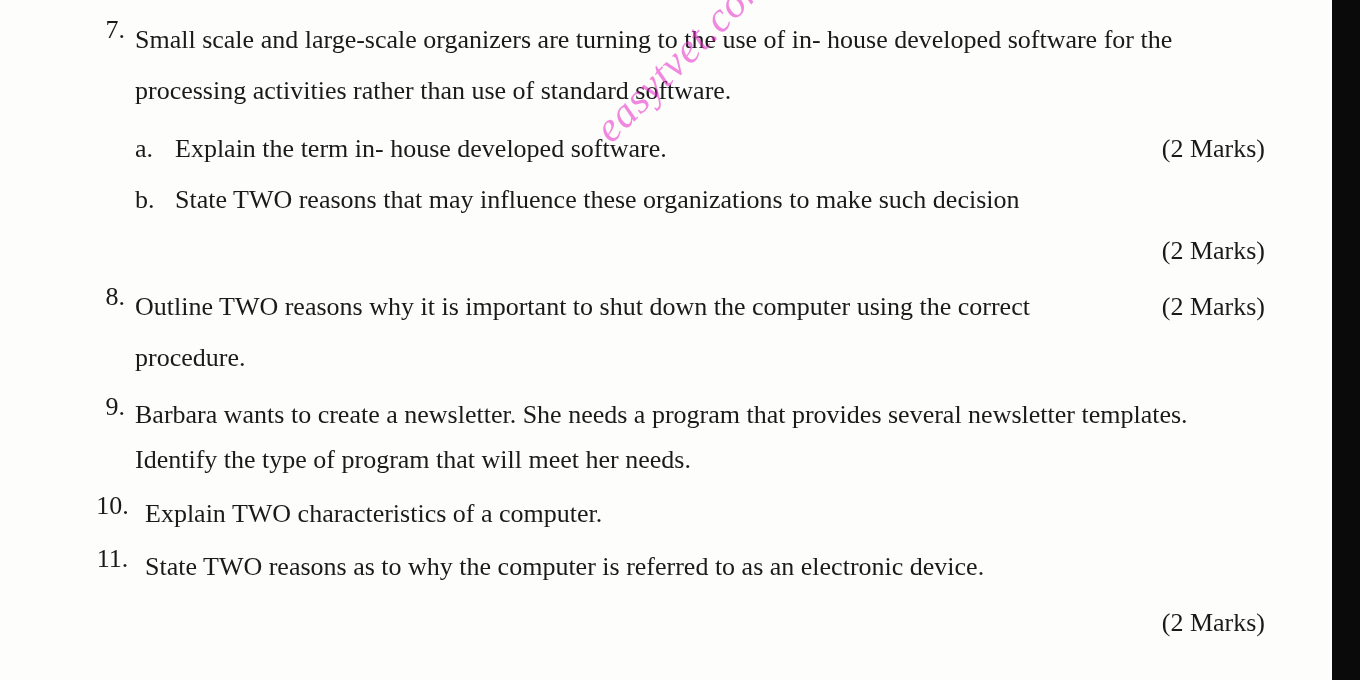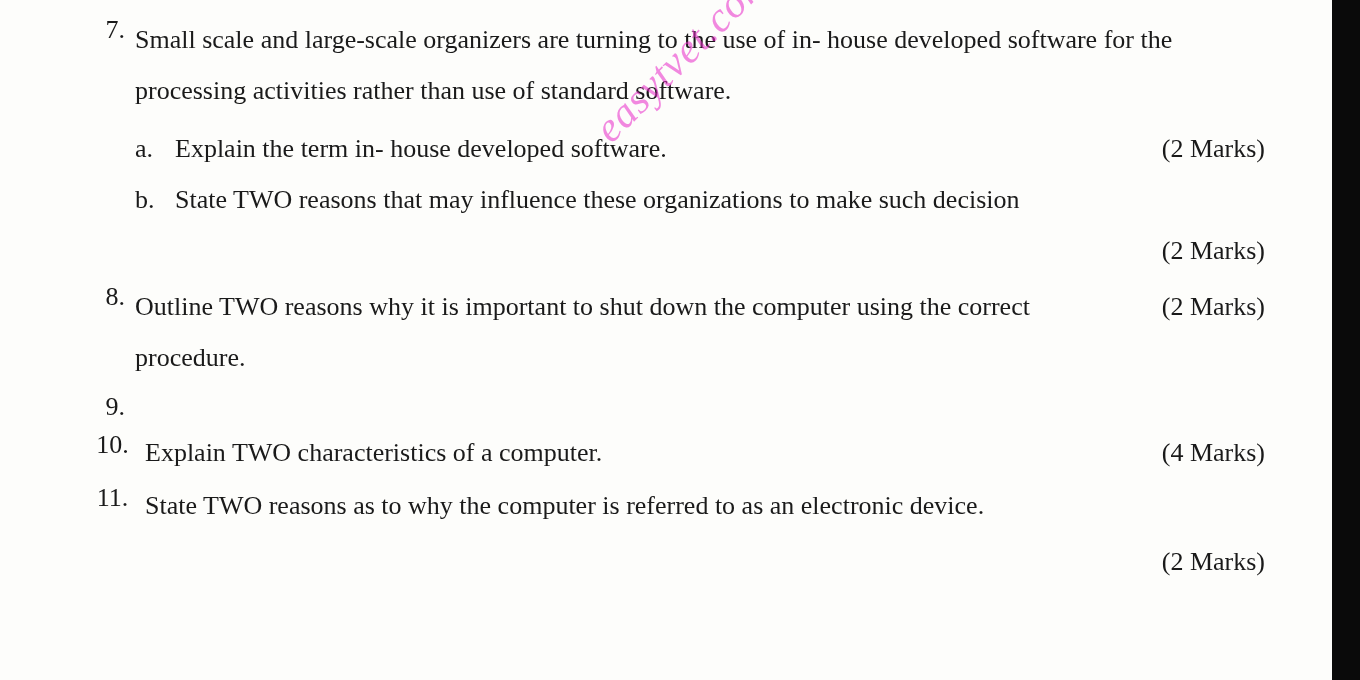--- a/index.html
+++ b/index.html
@@ -116,27 +116,27 @@
     <div class="qnum">8.</div>
     <div class="qbody">
       <span class="marks">(2 Marks)</span>
       <span>Outline TWO reasons why it is important to shut down the computer using the correct procedure.</span>
     </div>
   </div>
 
   <div class="q">
     <div class="qnum">9.</div>
     <div class="qbody-tight">
+      <span>Barbara wants to create a newsletter. She needs a program that provides several newsletter templates. Identify the type of program that will meet her needs.</span>
     </div>
   </div>
 
   <div class="q">
     <div class="qnum-wide">10.</div>
     <div class="qbody-tight">
-      <span class="marks">(4 Marks)</span>
       <span>Explain TWO characteristics of a computer.</span>
     </div>
   </div>
 
   <div class="q">
     <div class="qnum-wide">11.</div>
     <div class="qbody-tight">
       <span>State TWO reasons as to why the computer is referred to as an electronic device.</span>
     </div>
   </div>

